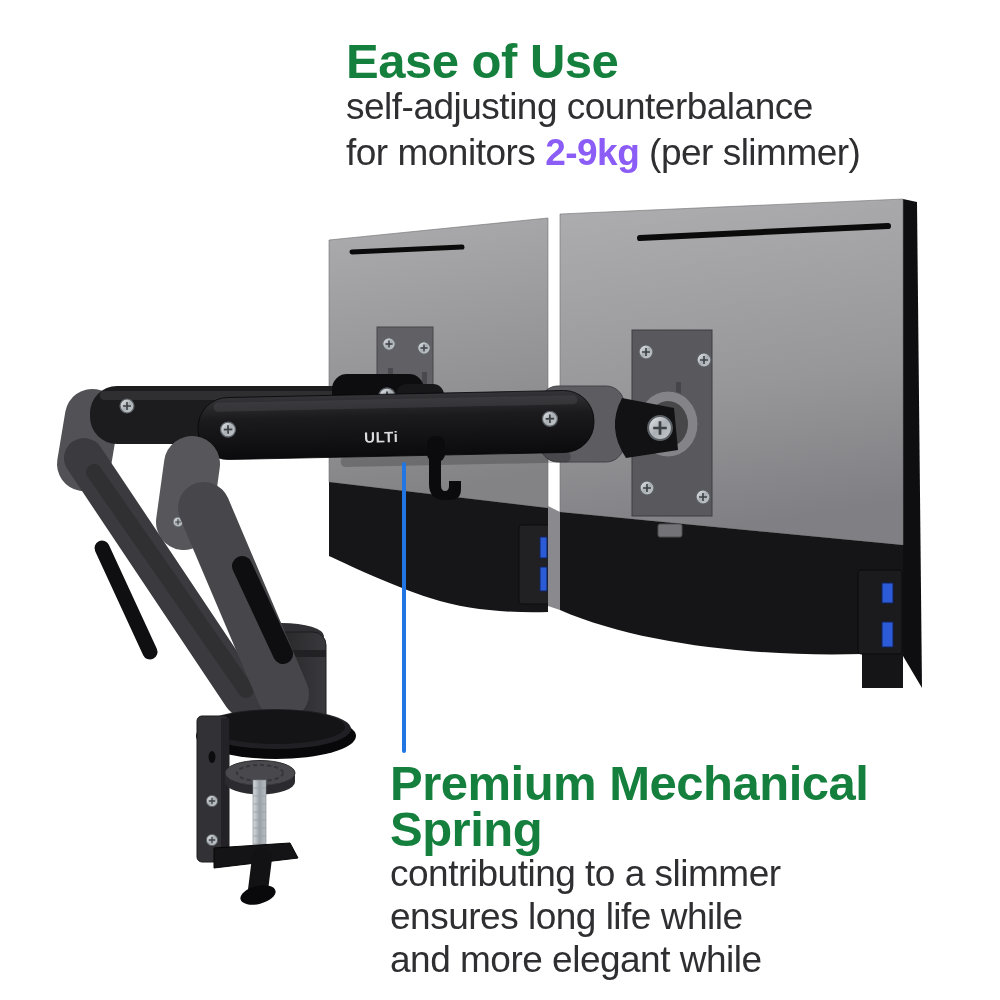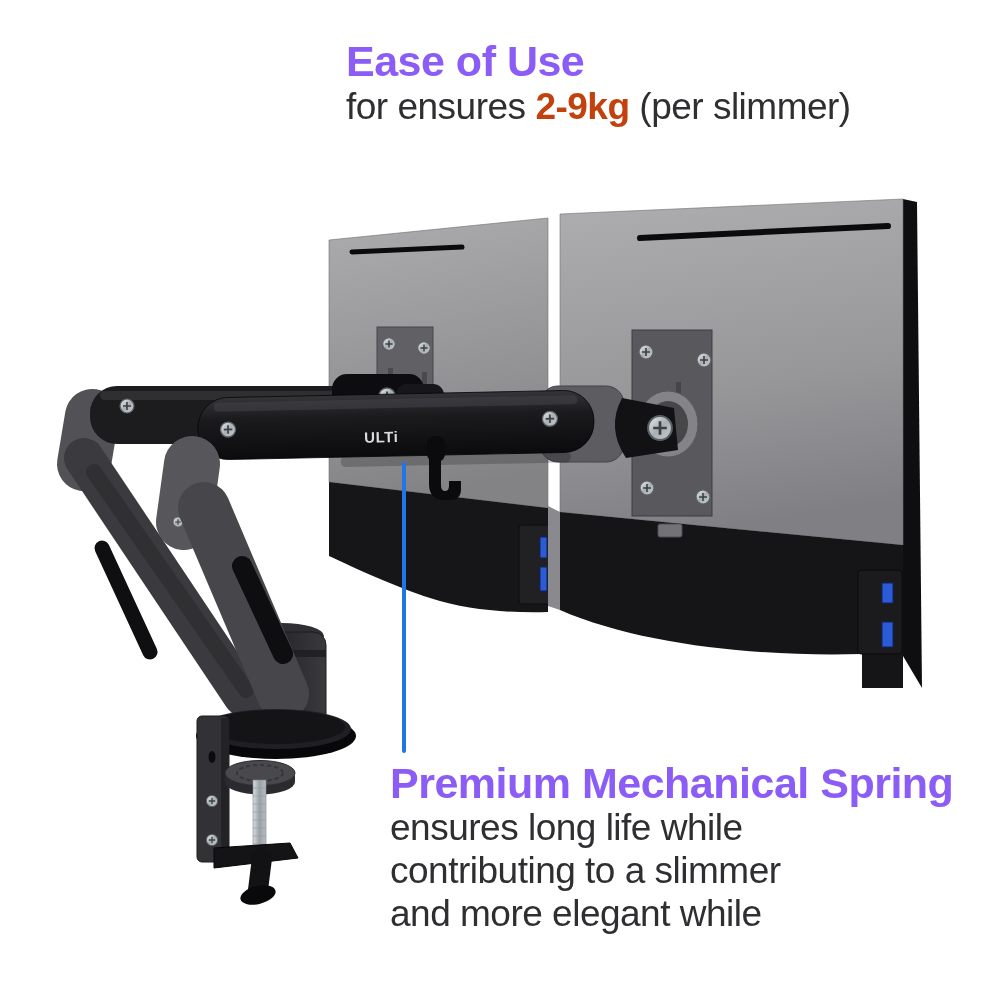--- a/index.html
+++ b/index.html
@@ -3,29 +3,29 @@
 <meta charset="utf-8">
 <style>
   html,body{margin:0;padding:0;background:#ffffff;}
   .stage{
     position:relative;width:1000px;height:1000px;background:#ffffff;overflow:hidden;
     font-family:"Liberation Sans","DejaVu Sans",sans-serif;color:#2d2d30;
   }
   .illustration{position:absolute;left:0;top:0;width:1000px;height:1000px;}
   .callout{position:absolute;}
   .callout h2{
-    margin:0;font-size:43px;line-height:46px;font-weight:800;letter-spacing:-0.5px;color:#8b5cf6;
+    margin:0;font-size:49px;line-height:46px;font-weight:800;letter-spacing:-0.5px;color:#15803d;
   }
   .callout p{
     margin:0;font-size:37px;line-height:46px;font-weight:400;letter-spacing:-0.5px;color:#2f2f32;
   }
   .callout-top{left:346px;top:38px;}
   .callout-bottom{left:390px;top:760px;}
   .callout-bottom p{line-height:43px;}
-  .callout b{font-weight:800;color:#c2410c;}
+  .callout b{font-weight:800;color:#8b5cf6;}
   .callout-line{
     position:absolute;left:402px;top:462px;width:4px;height:291px;
     background:#2176e3;border-radius:2px;
   }
 </style>
 </head>
 <body>
 
 <div class="stage">
 
@@ -181,25 +181,28 @@
     </g>
 
     <g>
       <path d="M429,438 L429,484 Q429,500 445,500 L450,500 Q461,500 461,489 L461,481 L449,481 L449,486 Q449,491 445,491 Q441,491 441,485 L441,438 Z" fill="#0b0b0d"></path>
       <rect x="427" y="436" width="18" height="26" rx="8" fill="#0b0b0d"></rect>
     </g>
   </svg>
 
   <div class="callout callout-top">
     <h2>Ease of Use</h2>
-    <p><span>for ensures </span><b>2-9kg</b><span> (per slimmer)</span></p>
+    <p>
+      <span>self-adjusting counterbalance</span>
+    </p>
+    <p><span>for monitors </span><b>2-9kg</b><span> (per slimmer)</span></p>
   </div>
 
   <div class="callout-line"></div>
 
   <div class="callout callout-bottom">
     <h2>Premium Mechanical Spring</h2>
+    <p>contributing to a slimmer</p>
     <p>ensures long life while</p>
-    <p>contributing to a slimmer</p>
     <p>and more elegant while</p>
   </div>
 
 </div>
 
 </body></html>

